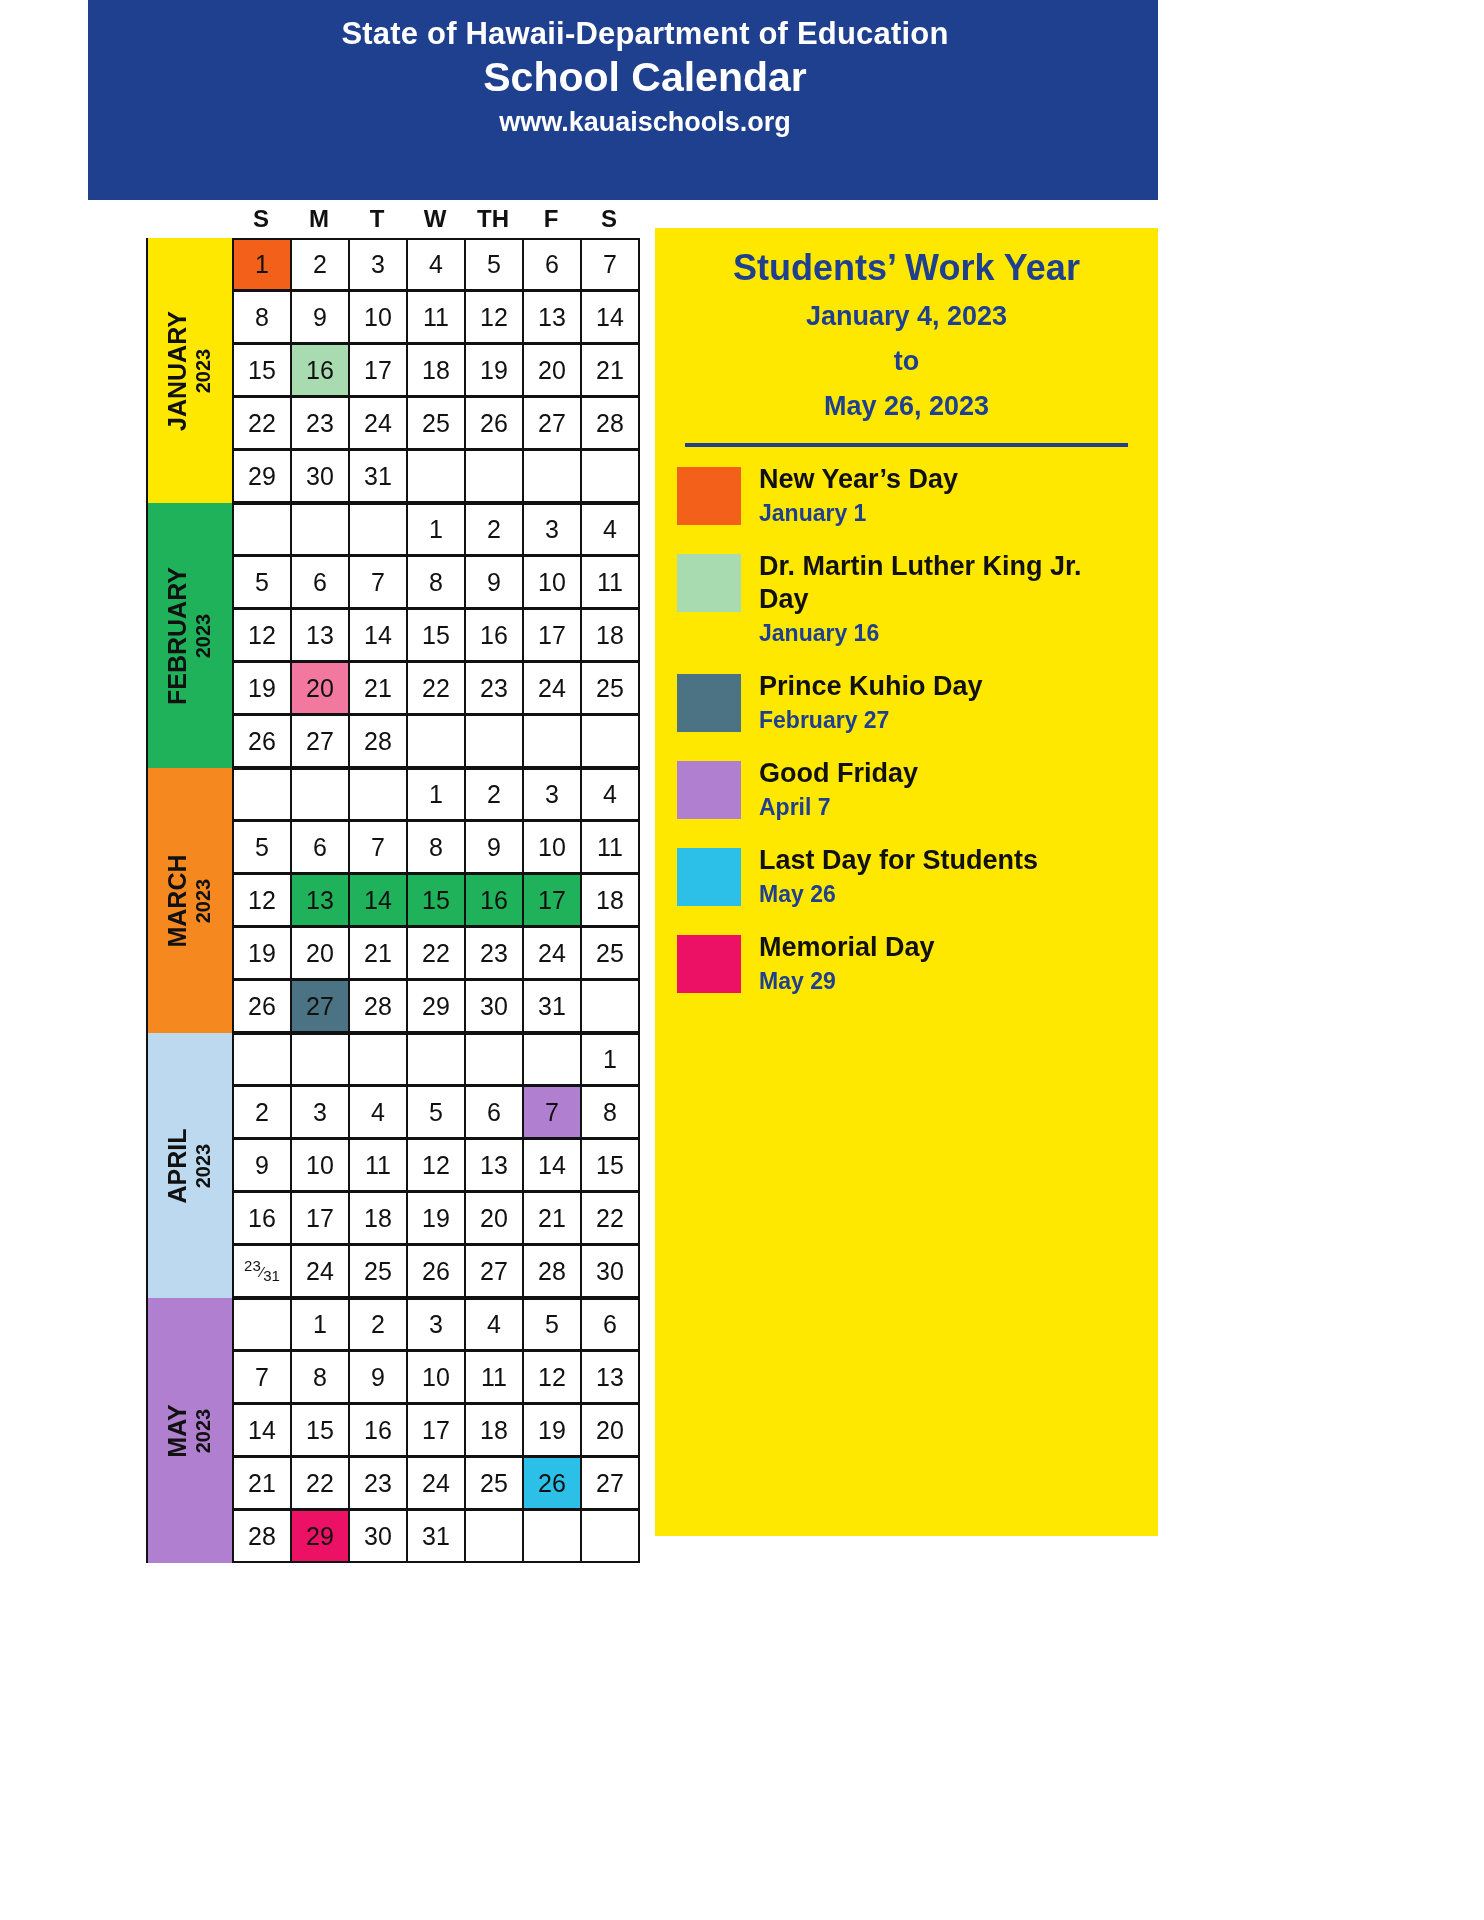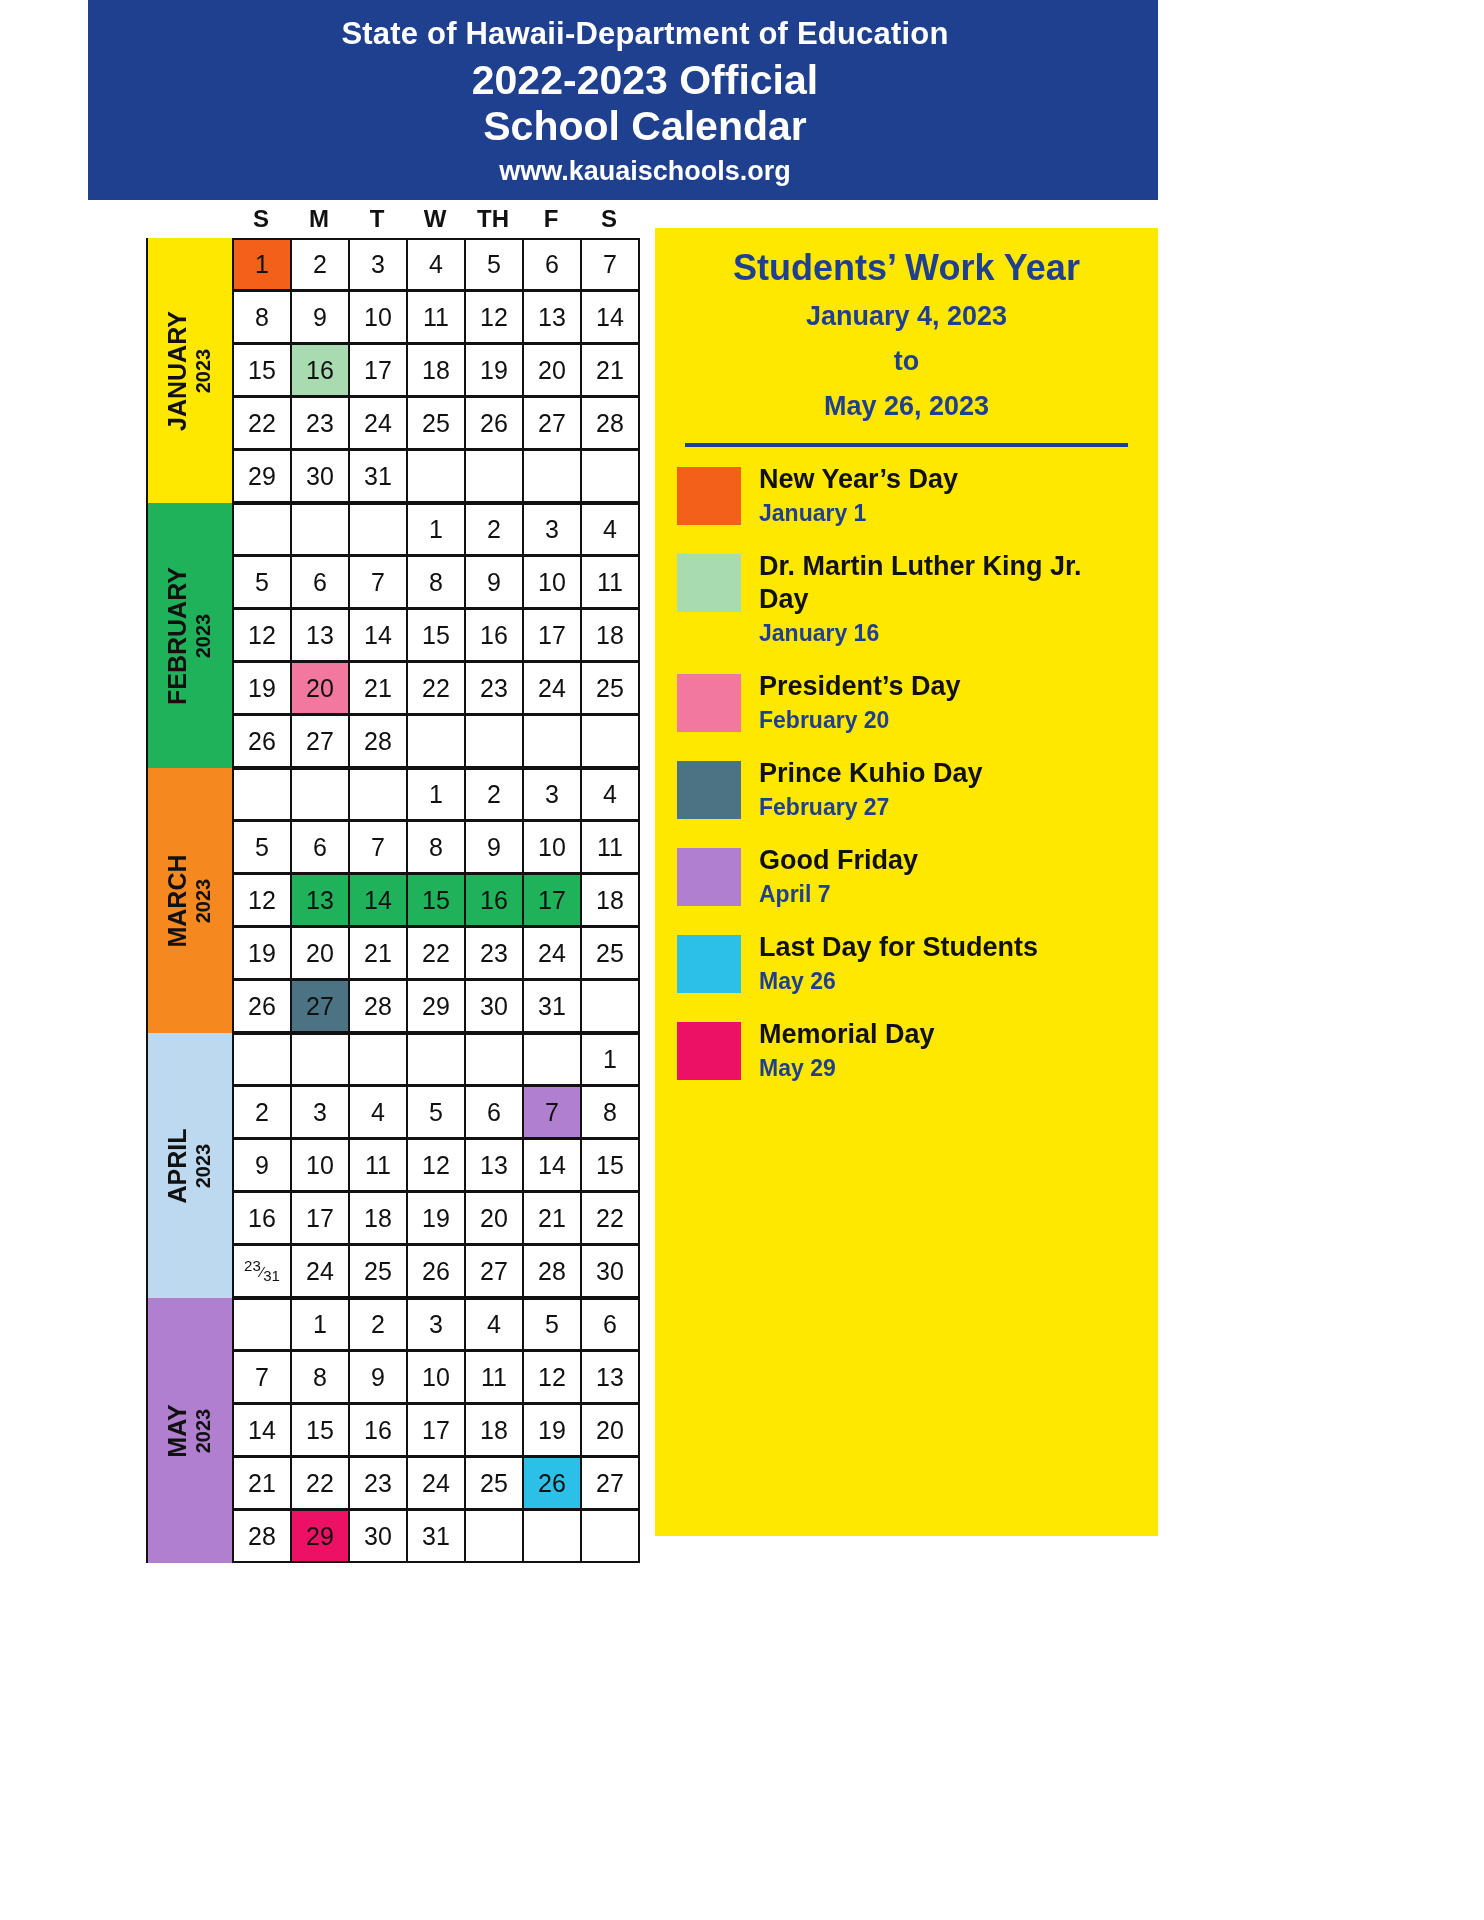--- a/index.html
+++ b/index.html
@@ -190,21 +190,20 @@
     color: #1f3f8f;
     line-height: 30px;
     margin-top: 2px;
   }
 </style>
 </head>
 <body>
 
 <div class="header">
   <div class="line1">State of Hawaii-Department of Education</div>
-  <div class="line2">2022-2023 Official</div>
   <div class="line3">School Calendar</div>
   <div class="line4">www.kauaischools.org</div>
 </div>
 
 <div class="cal-wrap">
   <div class="dow-row" id="dow-row">
       <div class="dow">S</div>
       <div class="dow">M</div>
       <div class="dow">T</div>
       <div class="dow">W</div>
@@ -493,27 +492,20 @@
         </div>
       </div>
       <div class="legend-item">
         <div class="legend-swatch" style="background: rgb(168, 219, 176);"></div>
         <div class="legend-text">
           <div class="lname">Dr. Martin Luther King Jr. Day</div>
           <div class="ldate">January 16</div>
         </div>
       </div>
       <div class="legend-item">
-        <div class="legend-swatch" style="background: rgb(242, 120, 159);"></div>
-        <div class="legend-text">
-          <div class="lname">President’s Day</div>
-          <div class="ldate">February 20</div>
-        </div>
-      </div>
-      <div class="legend-item">
         <div class="legend-swatch" style="background: rgb(76, 115, 132);"></div>
         <div class="legend-text">
           <div class="lname">Prince Kuhio Day</div>
           <div class="ldate">February 27</div>
         </div>
       </div>
       <div class="legend-item">
         <div class="legend-swatch" style="background: rgb(176, 127, 208);"></div>
         <div class="legend-text">
           <div class="lname">Good Friday</div>

